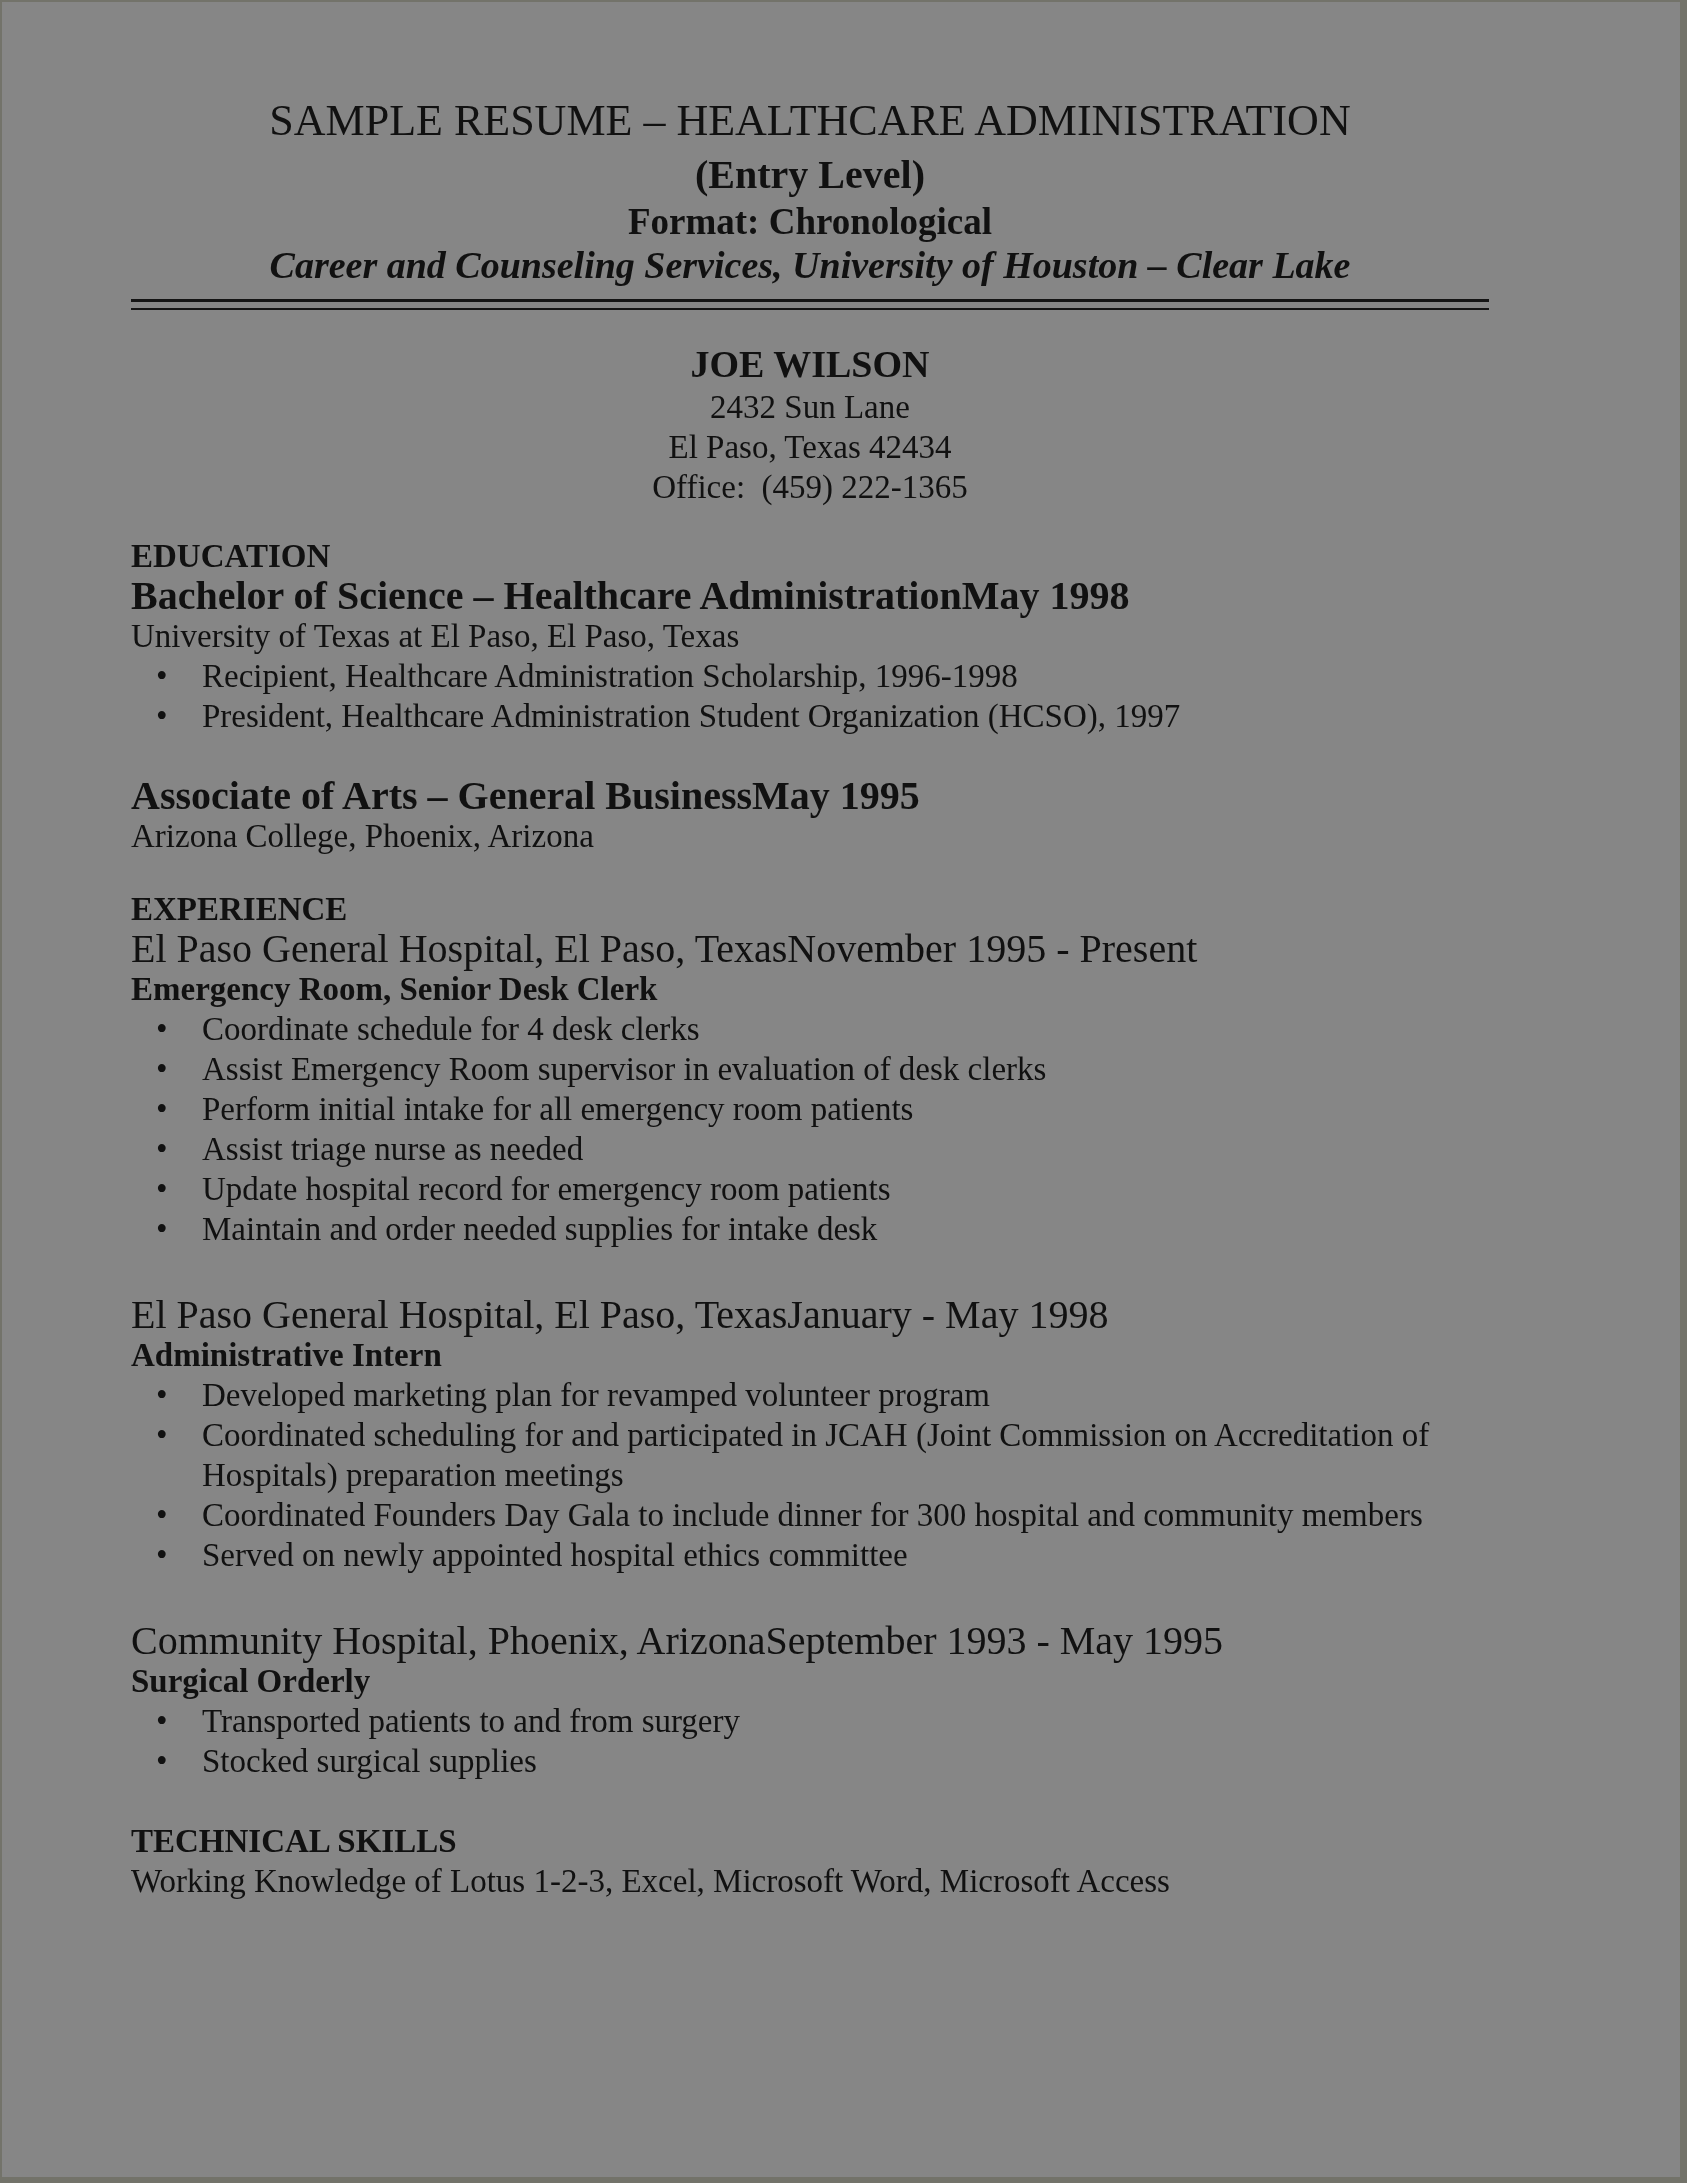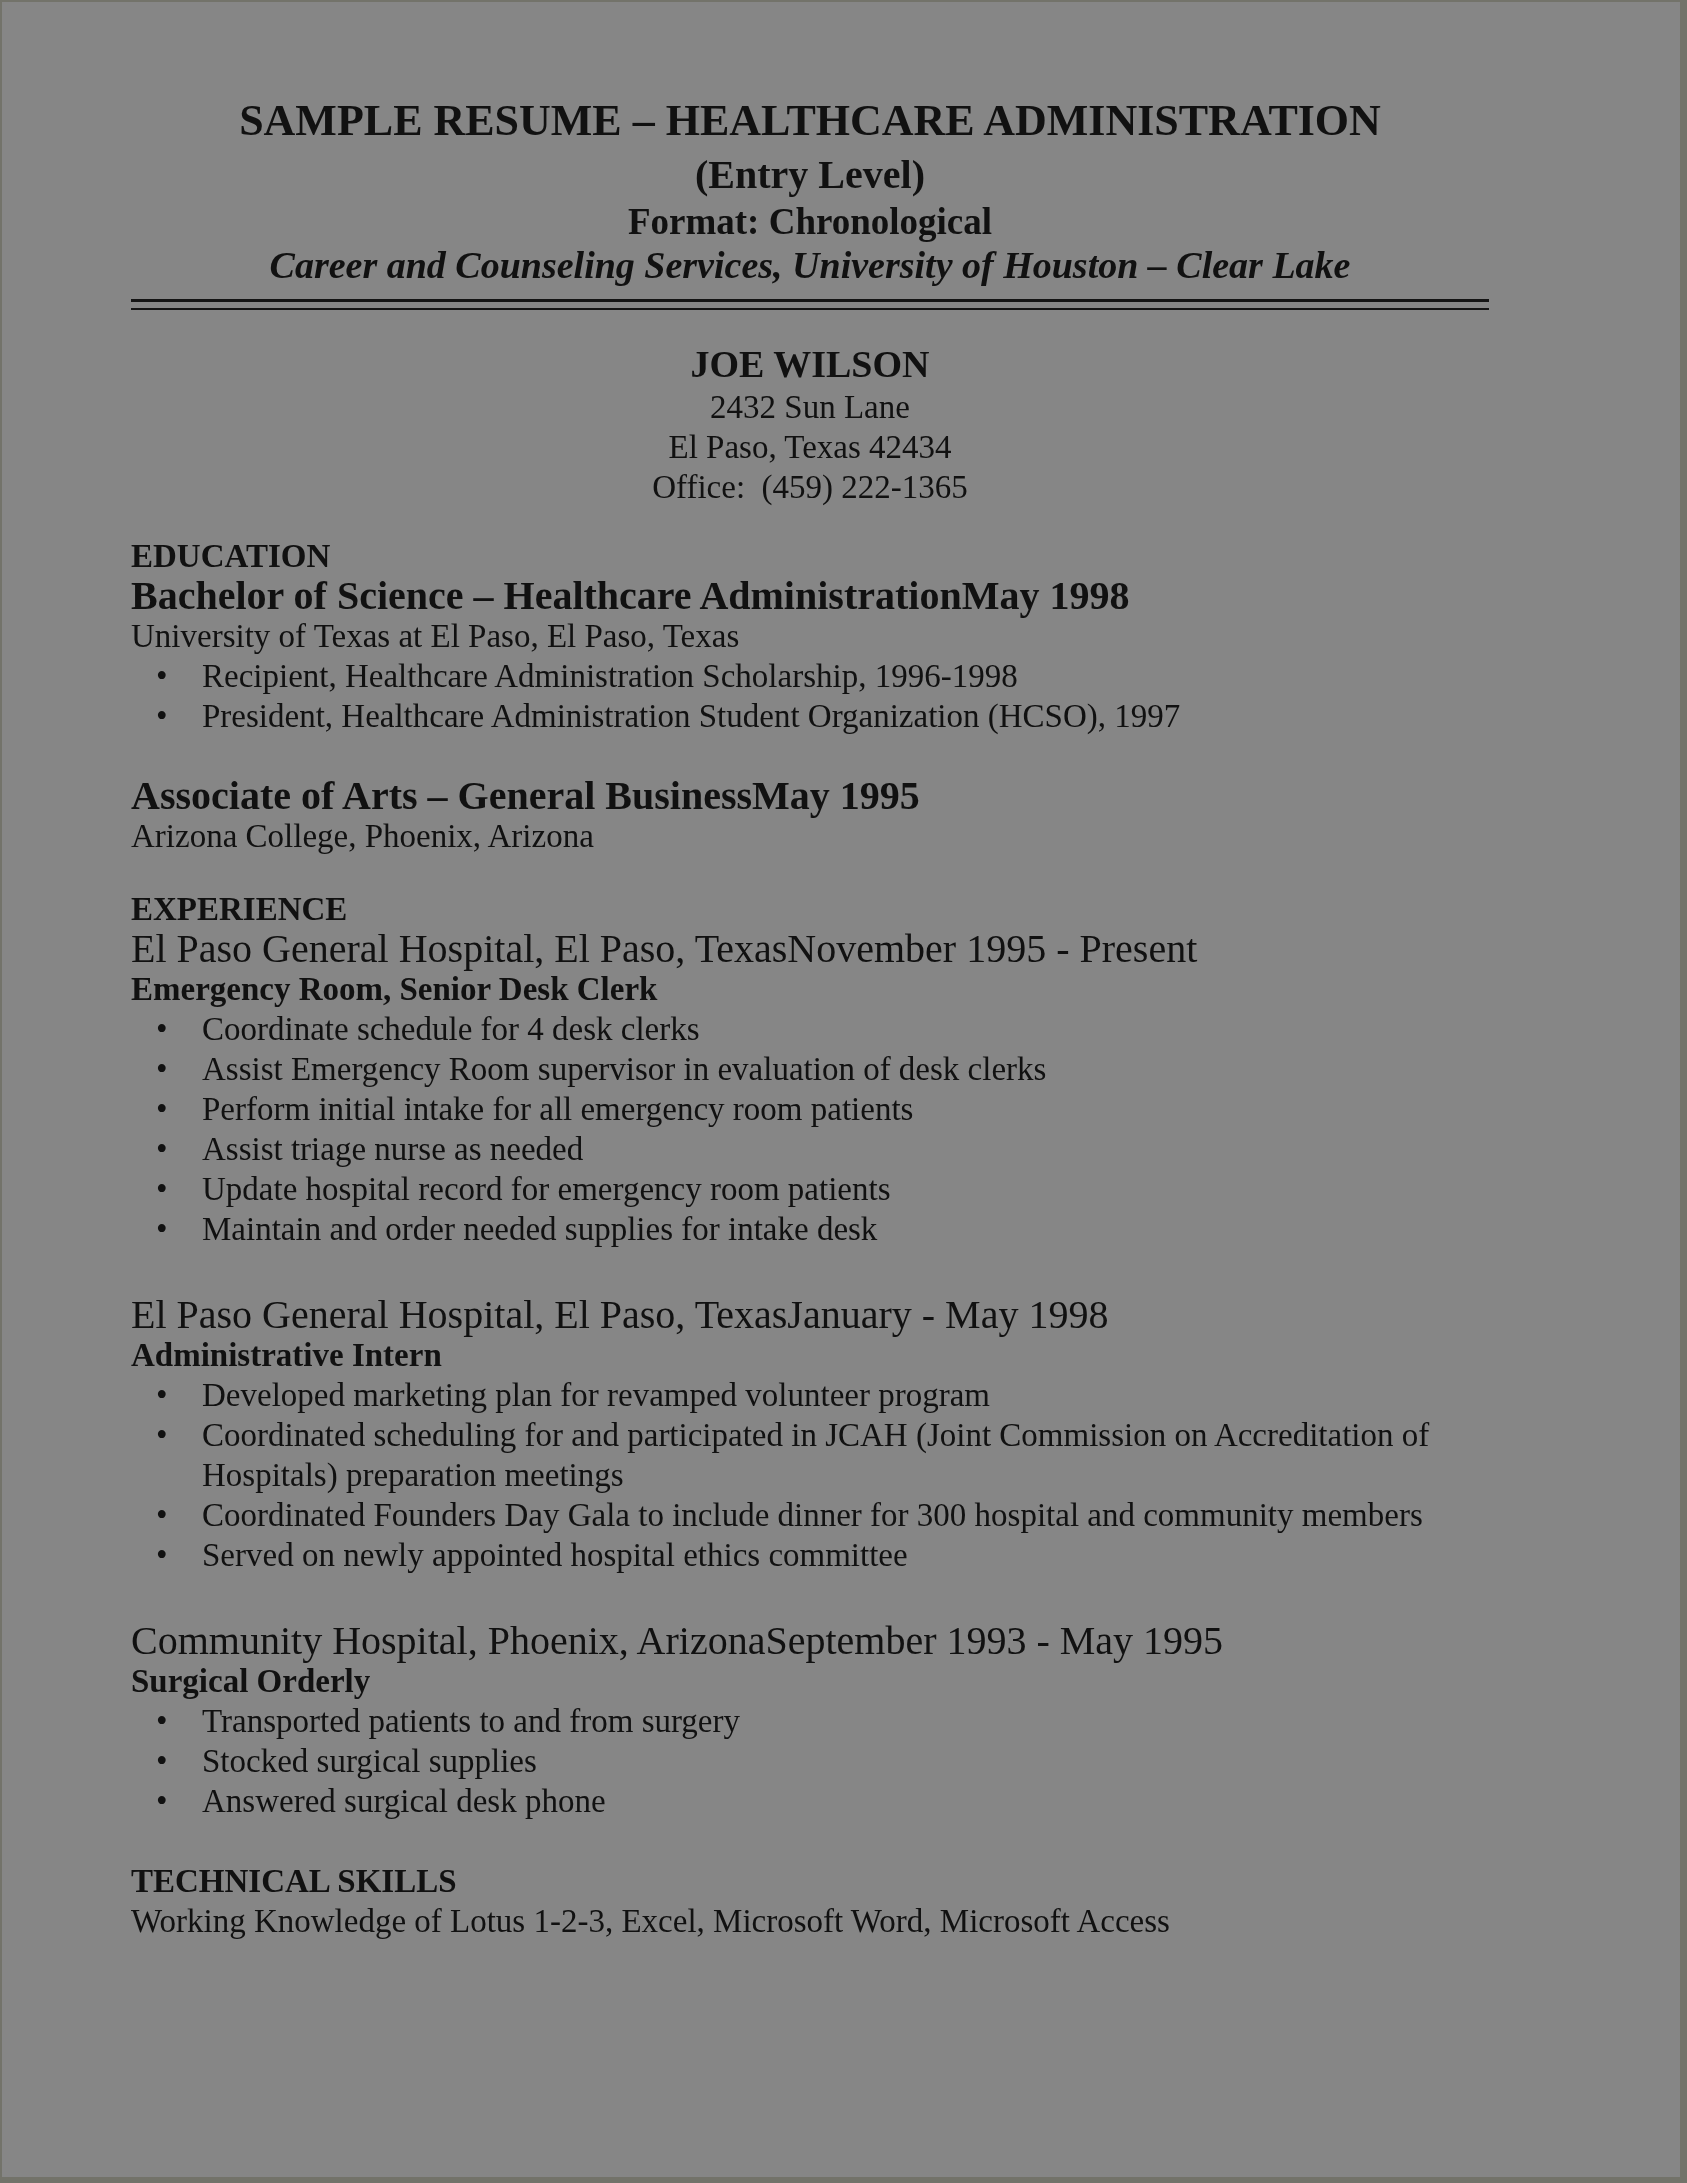--- a/index.html
+++ b/index.html
@@ -23,21 +23,21 @@
     position: absolute;
     left: 129px;
     top: 91px;
     width: 1358px;
   }
 
   
   .doc-header { text-align: center; }
   .doc-title {
     font-size: 44px;
-    font-weight: bold;
+    font-weight: normal;
     line-height: 55px;
   }
   .doc-subtitle {
     font-size: 40px;
     font-weight: bold;
     line-height: 53px;
   }
   .doc-format {
     font-size: 37px;
     font-weight: bold;
@@ -175,21 +175,20 @@
     </div>
 
     <div class="job-gap">
       <div class="row">
         <span>Community Hospital, Phoenix, Arizona</span>
         <span class="right">September 1993 - May 1995</span>
       </div>
       <div class="plain-line bold">Surgical Orderly</div>
       <div class="bullet">Transported patients to and from surgery</div>
       <div class="bullet">Stocked surgical supplies</div>
-      <div class="bullet">Answered surgical desk phone</div>
     </div>
 
     <div class="section-heading tech-heading">TECHNICAL SKILLS</div>
     <div class="plain-line">Working Knowledge of Lotus 1-2-3, Excel, Microsoft Word, Microsoft Access</div>
 
   </div>
 </div>
 
 
 </body></html>

